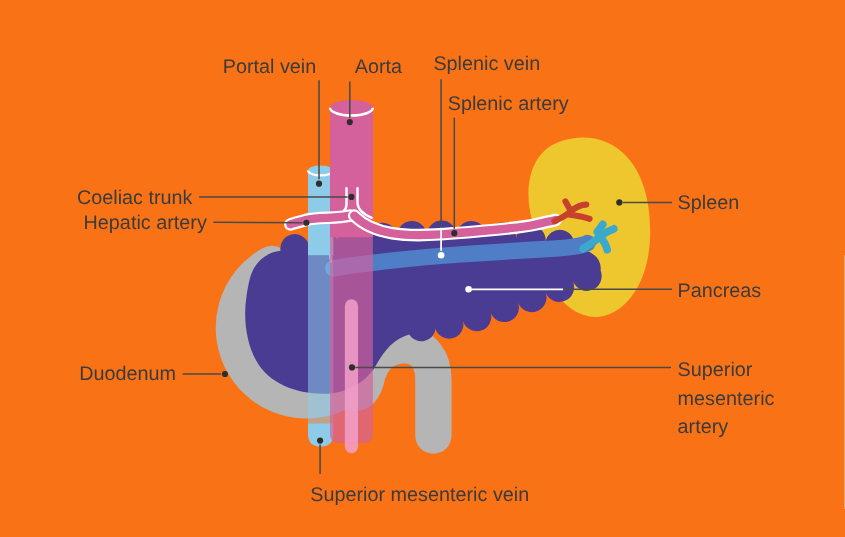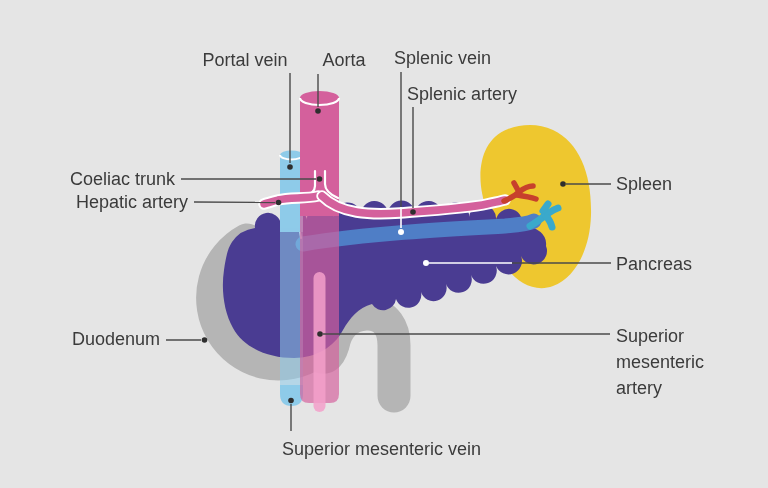--- a/index.html
+++ b/index.html
@@ -1,16 +1,16 @@
 <!DOCTYPE html>
 <html><head>
 <meta charset="utf-8">
 <style>
   html,body{margin:0;padding:0;background:#ffffff;}
-  #canvas{position:relative;width:768px;height:488px;background:#e5e5e5;overflow:hidden;
+  #canvas{position:relative;width:768px;height:488px;background:#f97316;overflow:hidden;
           font-family:"Liberation Sans", sans-serif;}
   svg text{font-family:"Liberation Sans", sans-serif;font-size:18px;fill:#3b3b3b;}
 </style>
 </head>
 <body>
 
 <div id="canvas">
 <svg width="768" height="488" viewBox="0 0 768 488">
 
   <path d="M 508 129

